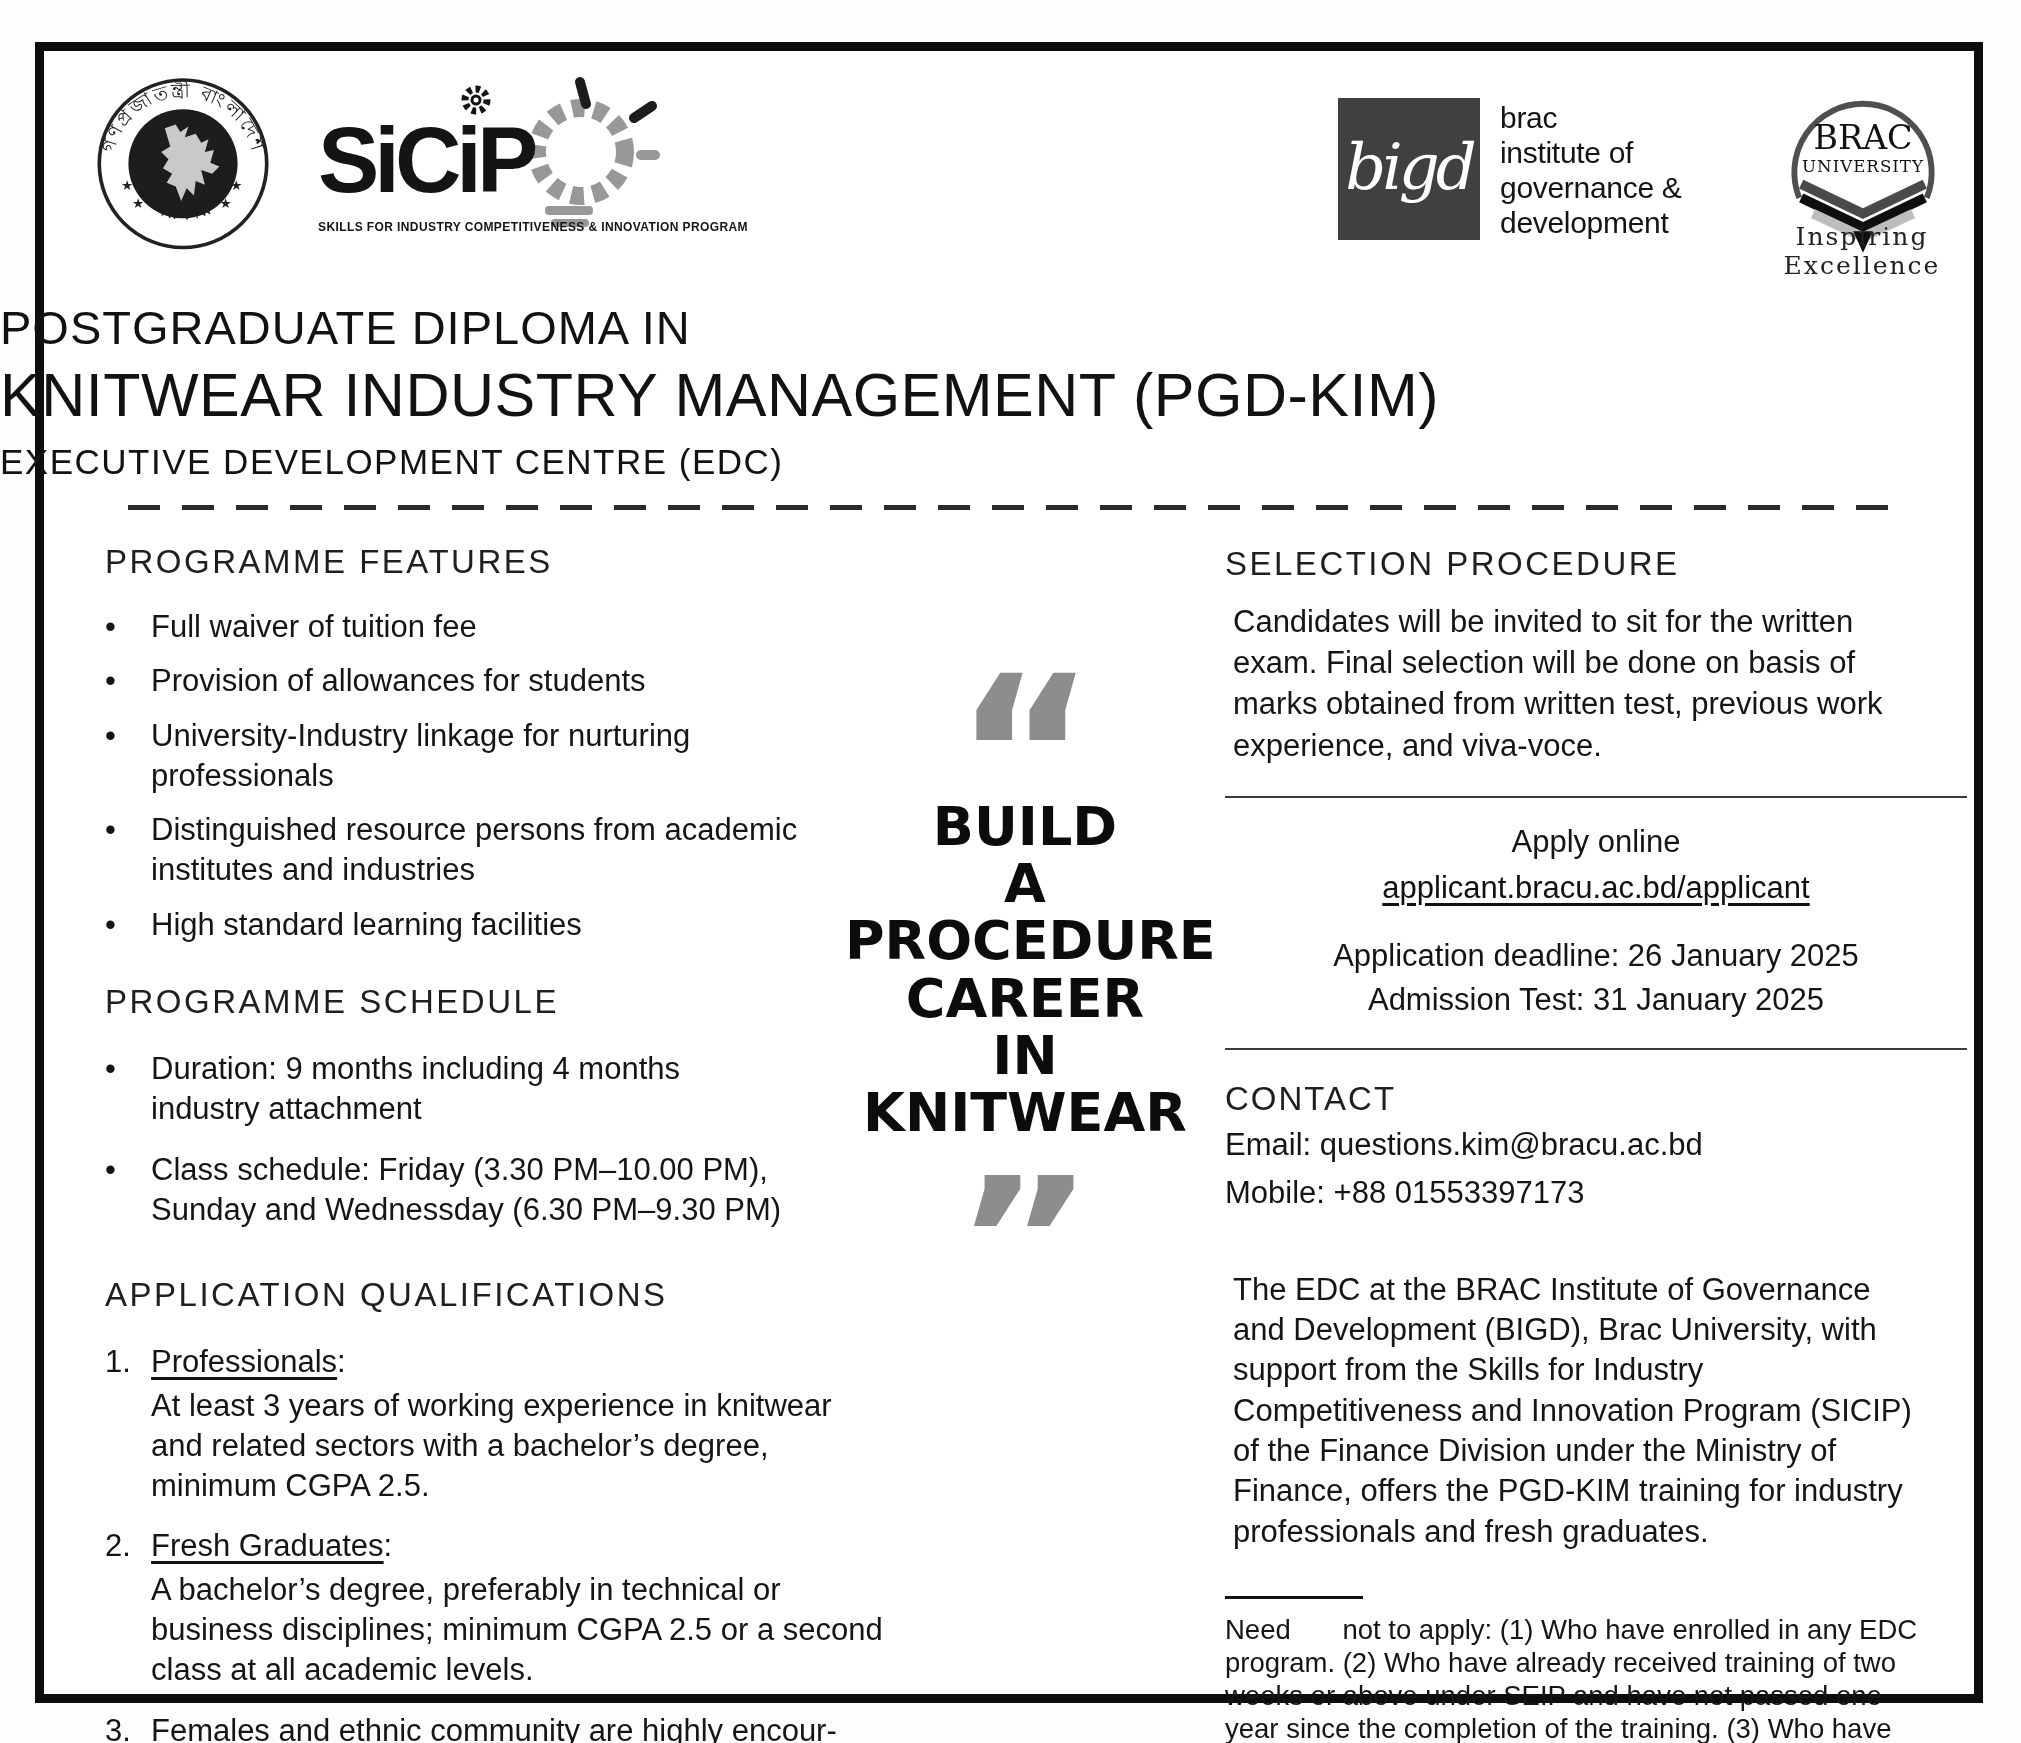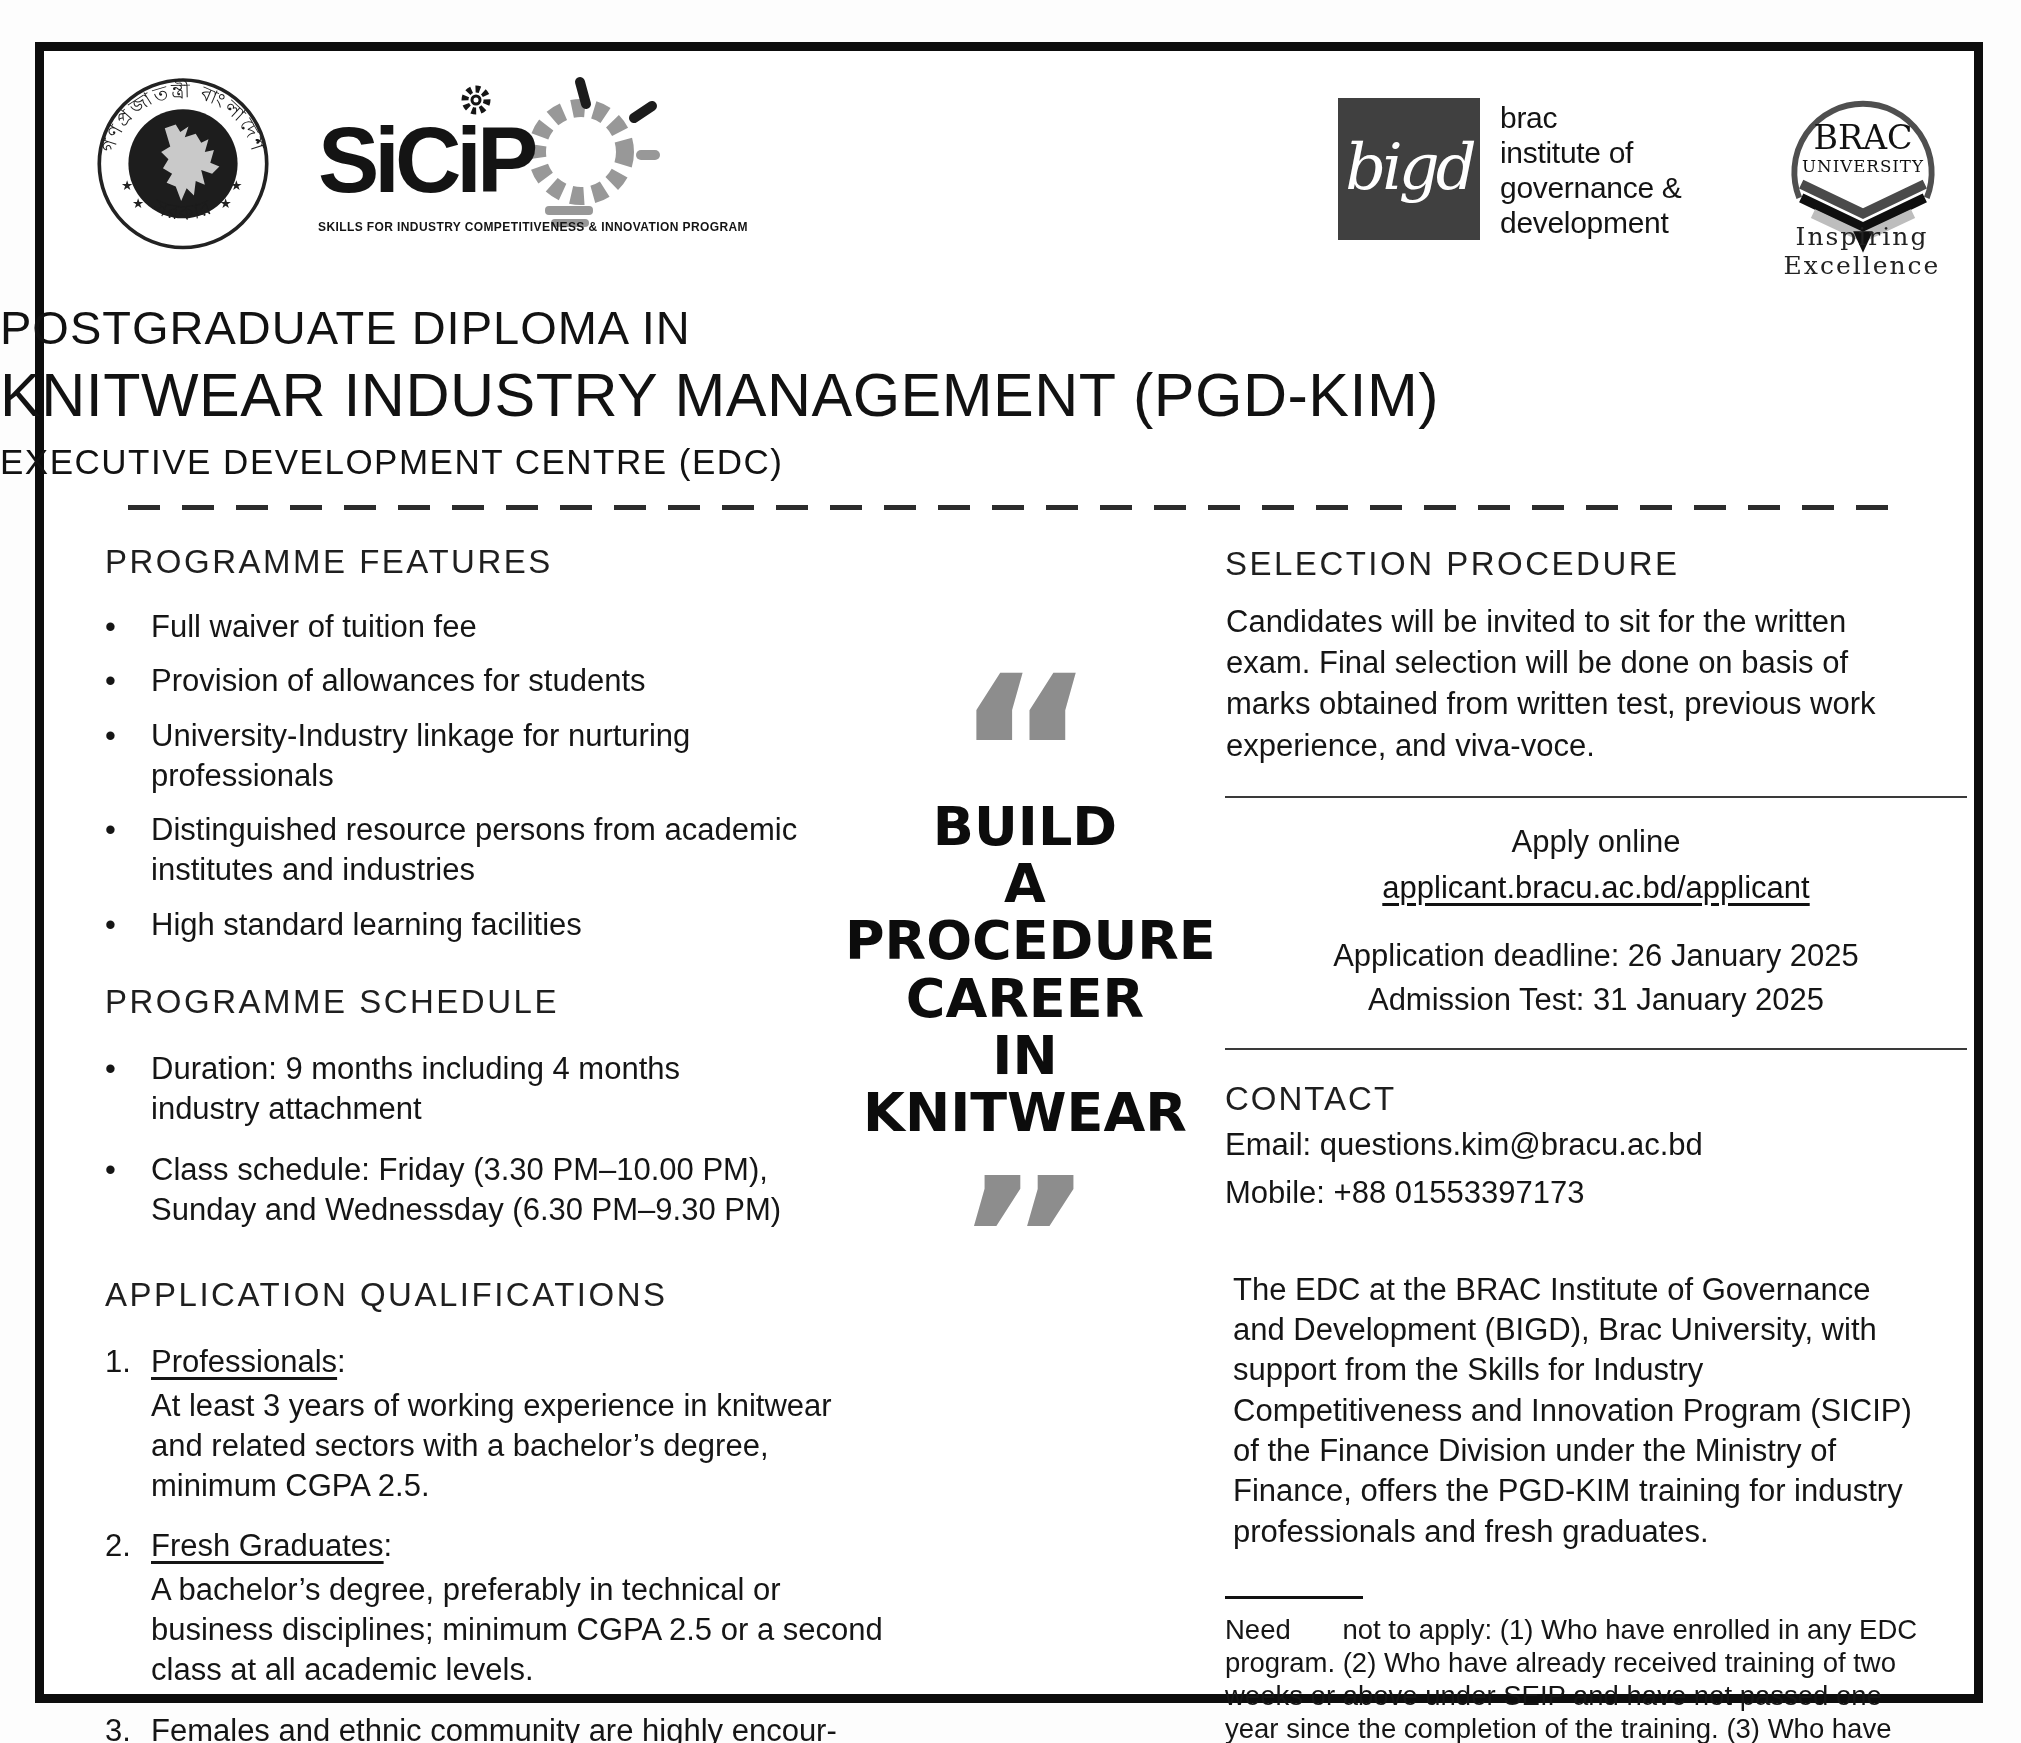--- a/index.html
+++ b/index.html
@@ -54,21 +54,21 @@
   
   .quote-col{position:absolute;left:845px;top:648px;width:360px;text-align:center;}
   .qmark{display:block;font-family:"DejaVu Sans", sans-serif;font-weight:700;
     font-size:215px;line-height:1;height:150px;color:#8d8d8d;overflow:hidden;}
   .qmark.close{margin-top:34px;height:150px;line-height:.62;}
   .qwords{}
   .qword{font-family:"DejaVu Sans", sans-serif;font-weight:800;font-size:54px;
     line-height:1.06;color:#0c0c0c;}
   
   .right-col{position:absolute;left:1225px;top:545px;width:742px;}
-  .rc-body{font-size:31px;line-height:1.33;white-space:pre-line;margin:18px 1px 0;}
+  .rc-body{font-size:31px;line-height:1.33;white-space:pre-line;margin:18px 8px 0;}
   .rule{border:none;border-top:2px solid #3a3a3a;margin:30px 0 22px;}
   .rule2{border:none;border-top:2px solid #3a3a3a;margin:26px 0 30px;}
   .apply{text-align:center;font-size:31px;line-height:1.42;}
   .apply .l1{margin-bottom:2px;}
   .apply .link{color:#111;text-decoration:underline;text-underline-offset:5px;
     display:inline-block;margin-bottom:24px;}
   .contact-line{font-size:31px;line-height:1.32;margin-top:7px;}
   .contact-h{letter-spacing:2px;}
   .about{font-size:31px;line-height:1.3;white-space:pre-line;margin:56px 0 0;padding-left:8px;}
   .fn-rule{width:138px;border-top:3px solid #111;margin-top:44px;}

